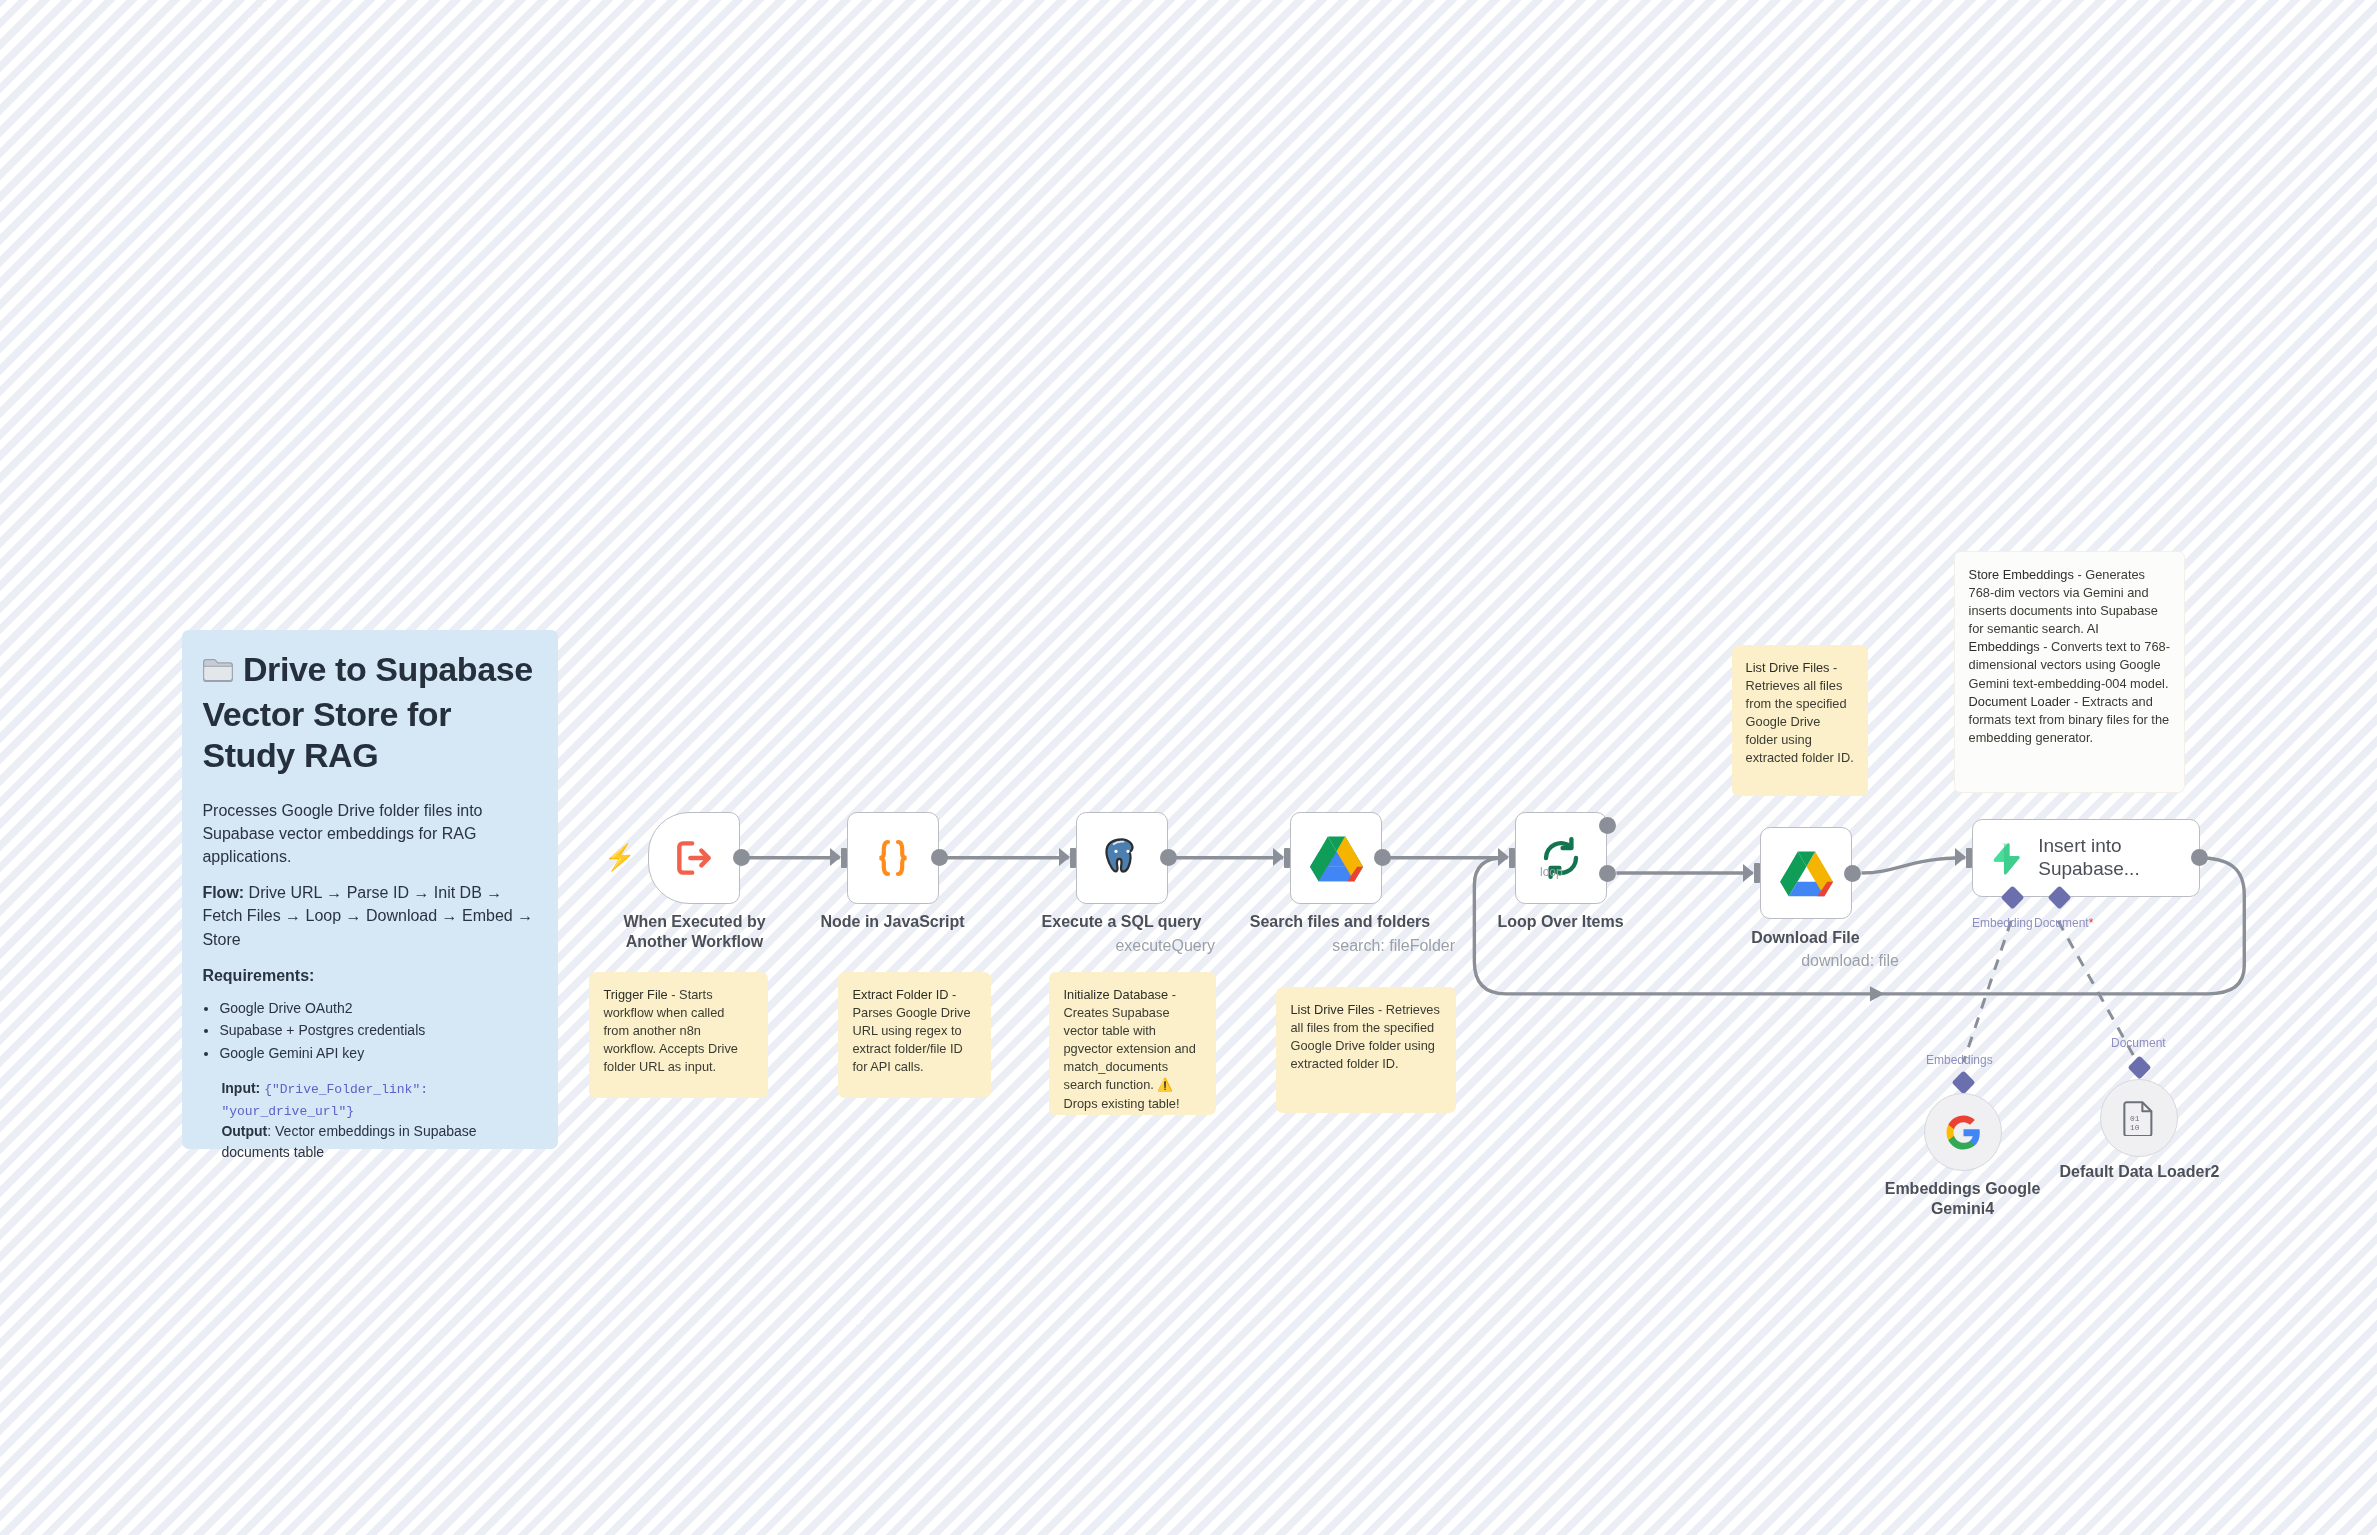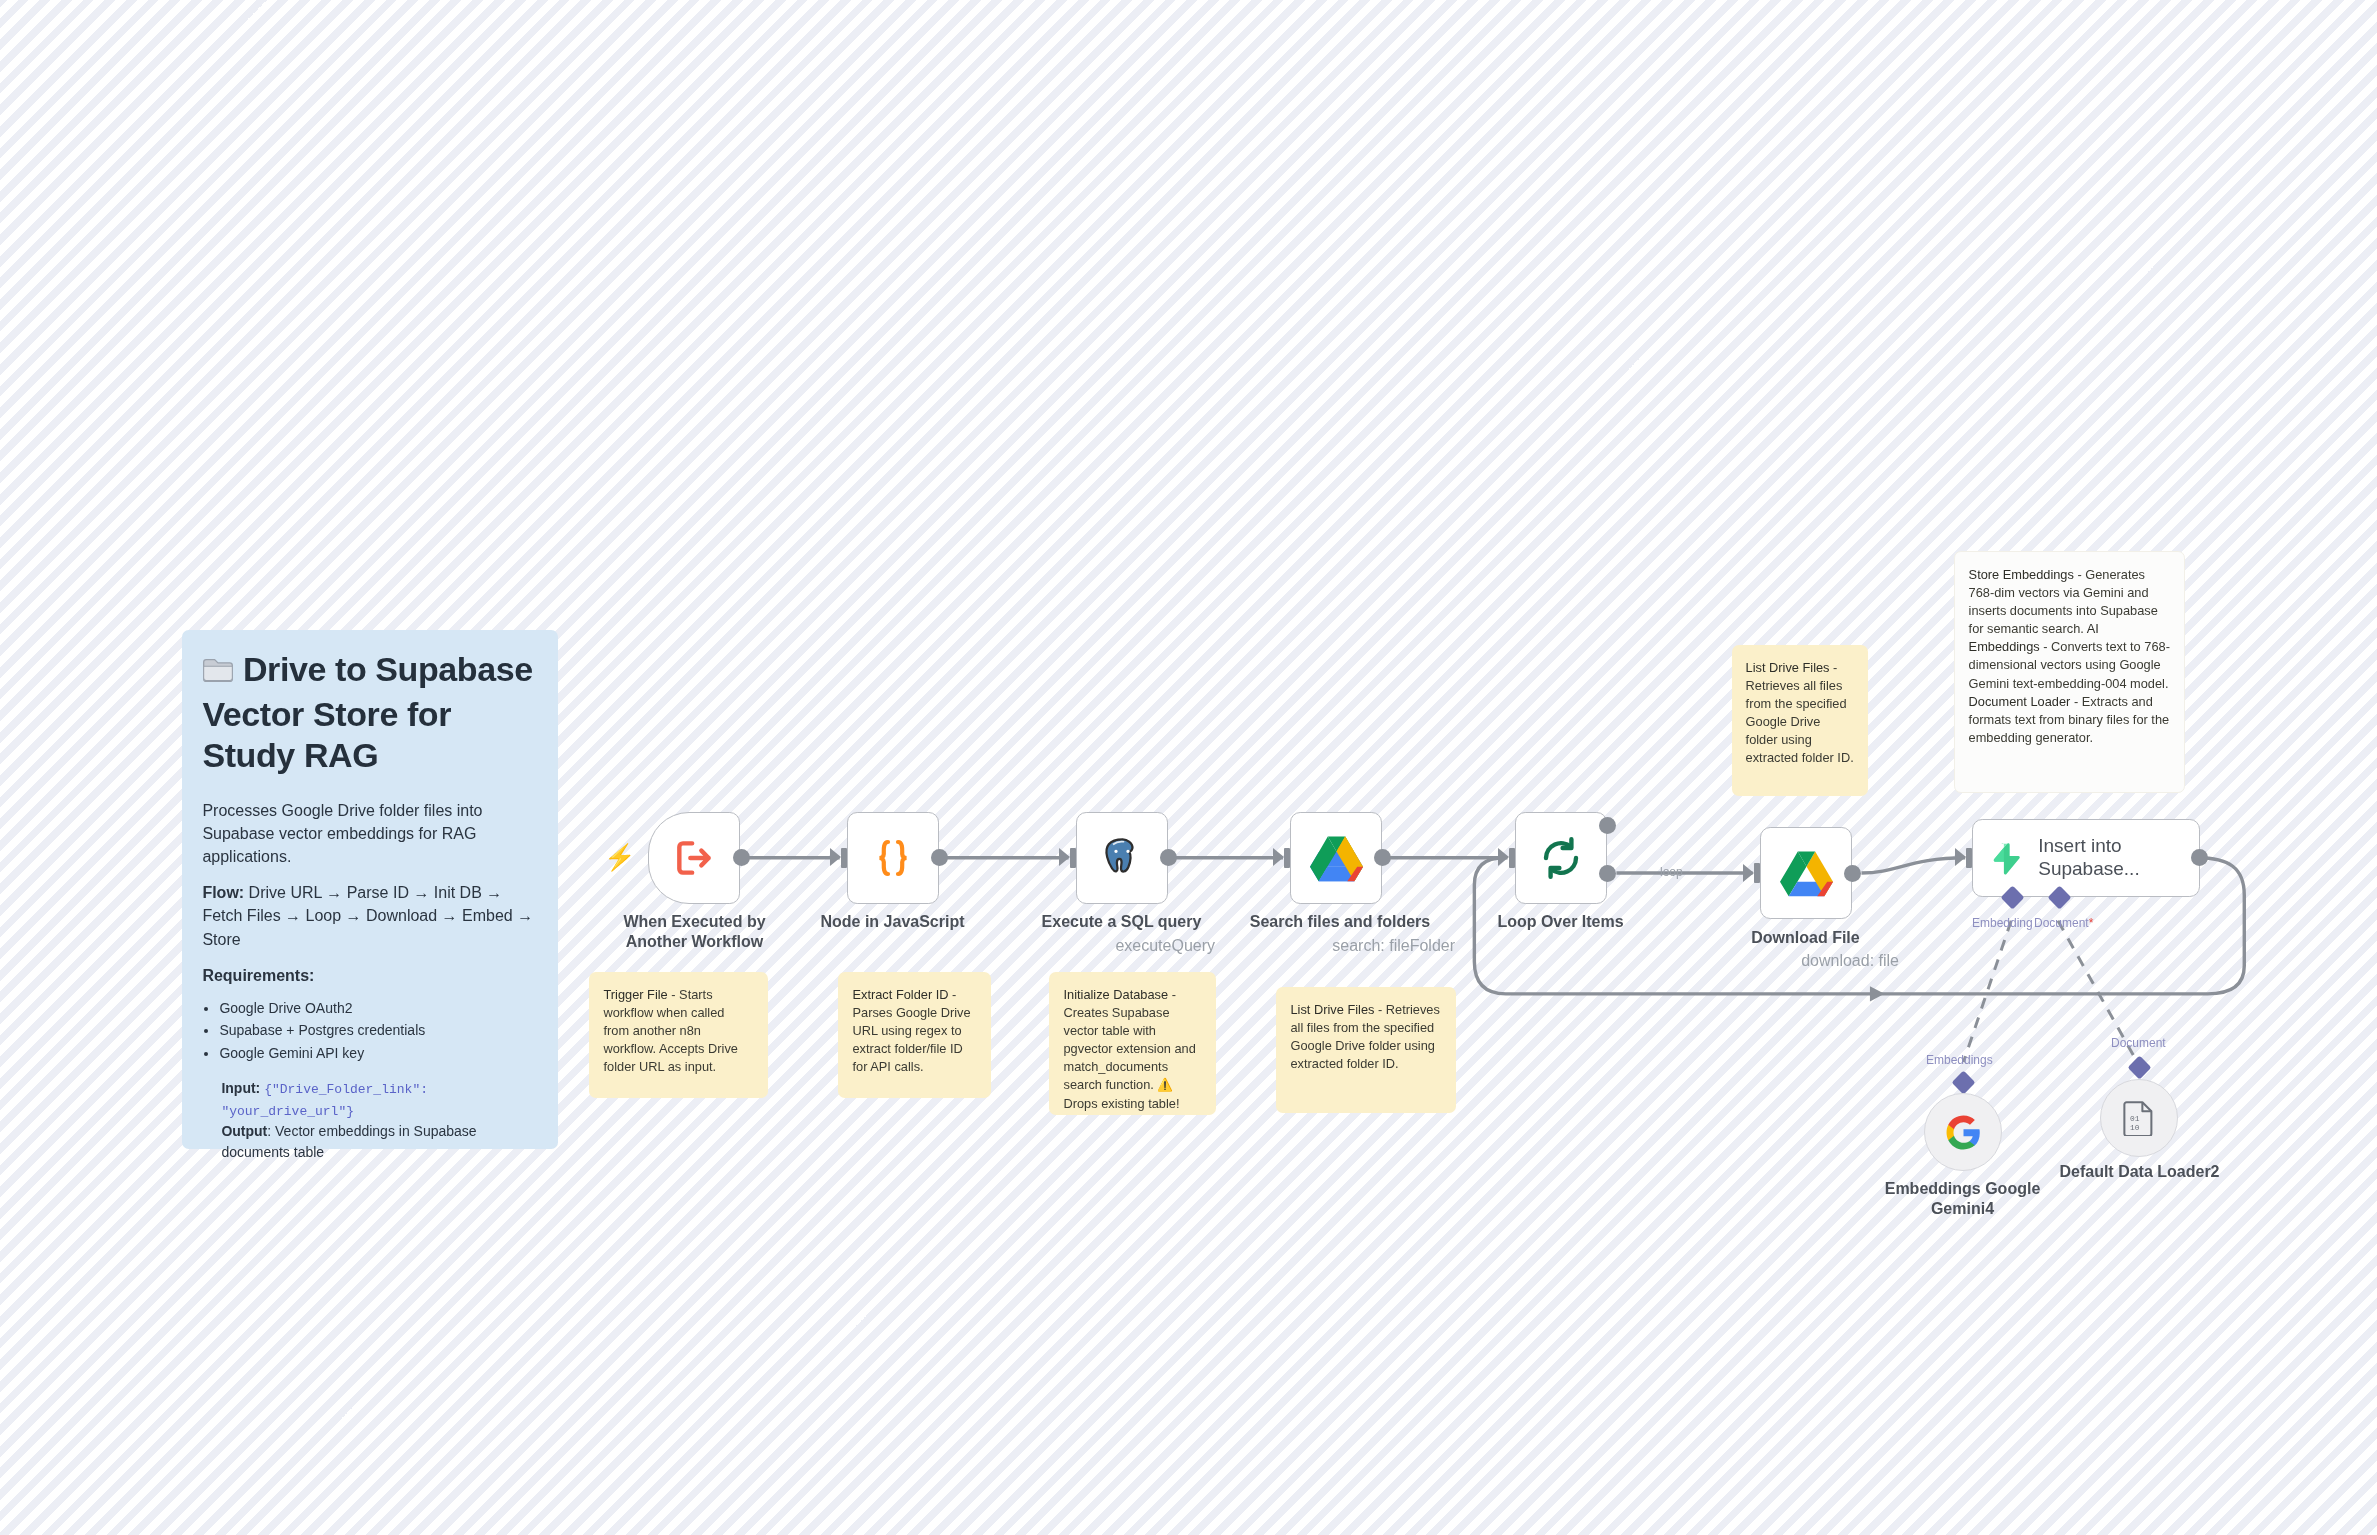--- a/index.html
+++ b/index.html
@@ -342,21 +342,21 @@
   <div class="node square" style="left:1515px; top:812px;">
     <svg width="48" height="48" viewBox="0 0 24 24">
       <path d="M4.5 12 a7.5 7.5 0 0 1 12.4 -5.6" fill="none" stroke="#12754f" stroke-width="2.2" stroke-linecap="round"></path>
       <path d="M19.5 12 a7.5 7.5 0 0 1 -12.4 5.6" fill="none" stroke="#12754f" stroke-width="2.2" stroke-linecap="round"></path>
       <path d="M17.2 2.6 L17.2 7 L12.8 7" fill="none" stroke="#12754f" stroke-width="2.2" stroke-linecap="round" stroke-linejoin="round"></path>
       <path d="M6.8 21.4 L6.8 17 L11.2 17" fill="none" stroke="#12754f" stroke-width="2.2" stroke-linecap="round" stroke-linejoin="round"></path>
     </svg>
   </div>
   <div class="dot" style="left:1599px; top:817px;"></div>
   <div class="dot" style="left:1599px; top:865px;"></div>
-  <div class="loop-tag" style="left:1660px; top:865px;">loop</div>
+  <div class="loop-tag" style="left:1540px; top:865px;">loop</div>
   <div class="node-title" style="left:1467px; top:912px; width:187px;">Loop Over Items</div>
 
   <div class="inarrow" style="left:1743px; top:864px;"></div>
   <div class="inbar" style="left:1754px; top:863px;"></div>
   <div class="node square" style="left:1760px; top:827px;">
     <svg width="53" height="48" viewBox="0 0 64 56">
       <polygon points="21.5,2 11,20 0,38.5 10.5,56 21,38.5 32,20" fill="#0f9d58"></polygon>
       <polygon points="21,38.5 10.5,56 53.5,56 64,38.5" fill="#4285f4"></polygon>
       <polygon points="42.5,2 32,20 53.5,56 64,38.5" fill="#f4b400"></polygon>
       <polygon points="21.5,2 42.5,2 32,20" fill="#0f9d58"></polygon>

